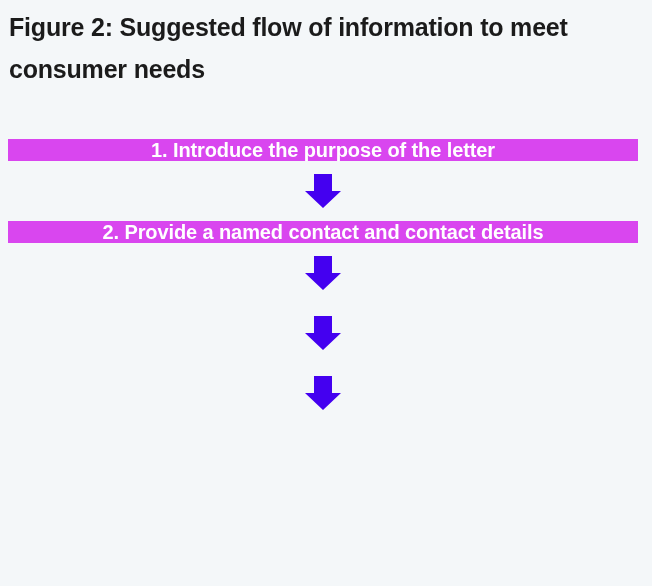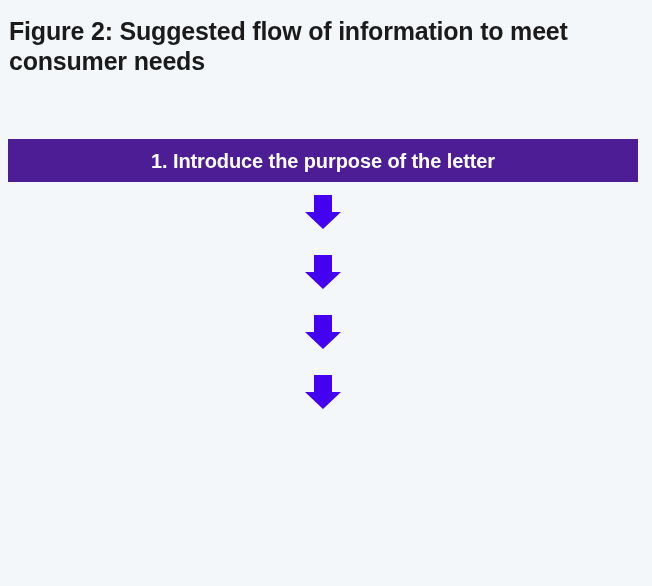--- a/index.html
+++ b/index.html
@@ -19,42 +19,42 @@
     position: relative;
     width: 652px;
     height: 586px;
     background: #f4f7f9;
   }
 
   
   #figure-title {
     position: absolute;
     left: 9px;
-    top: 16px;
+    top: 6px;
     width: 632px;
     font-size: 25px;
-    line-height: 30px;
+    line-height: 42px;
     font-weight: bold;
     color: #1b1b1b;
     letter-spacing: -0.2px;
     white-space: pre-line;
   }
 
   
   #flow-column {
     position: absolute;
     left: 8px;
     top: 139px;
     width: 630px;
   }
 
   .flow-step {
     width: 630px;
-    height: 43px;
-    background: #4c1d95;
+    height: 22px;
+    background: #d946ef;
     display: flex;
     align-items: center;
     justify-content: center;
     box-sizing: border-box;
   }
 
   .flow-step-label {
     color: #ffffff;
     font-size: 20px;
     font-weight: bold;
@@ -96,20 +96,23 @@
     <div class="flow-step">
       <span class="flow-step-label">1. Introduce the purpose of the letter</span>
     </div>
 
     <div class="flow-connector">
       <svg class="arrow-down" viewBox="0 0 36 34">
         <polygon class="arrow-shape" points="9,0 27,0 27,17 36,17 18,34 0,17 9,17"></polygon>
       </svg>
     </div>
 
+    <div class="flow-step">
+      <span class="flow-step-label">2. Provide a named contact and contact details</span>
+    </div>
 
     <div class="flow-connector">
       <svg class="arrow-down" viewBox="0 0 36 34">
         <polygon class="arrow-shape" points="9,0 27,0 27,17 36,17 18,34 0,17 9,17"></polygon>
       </svg>
     </div>
 
 
     <div class="flow-connector">
       <svg class="arrow-down" viewBox="0 0 36 34">

